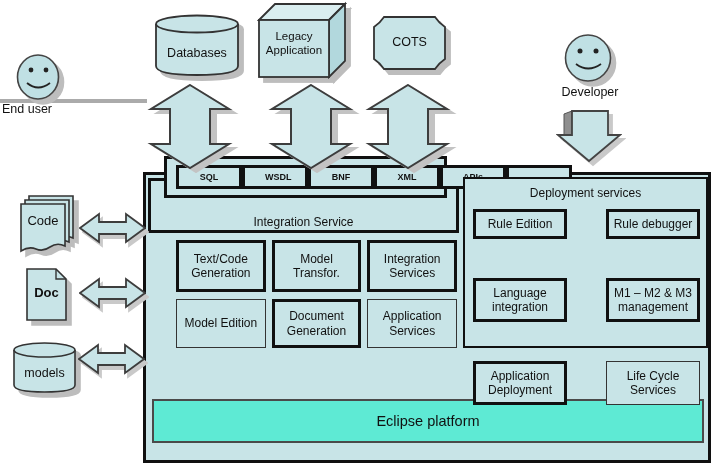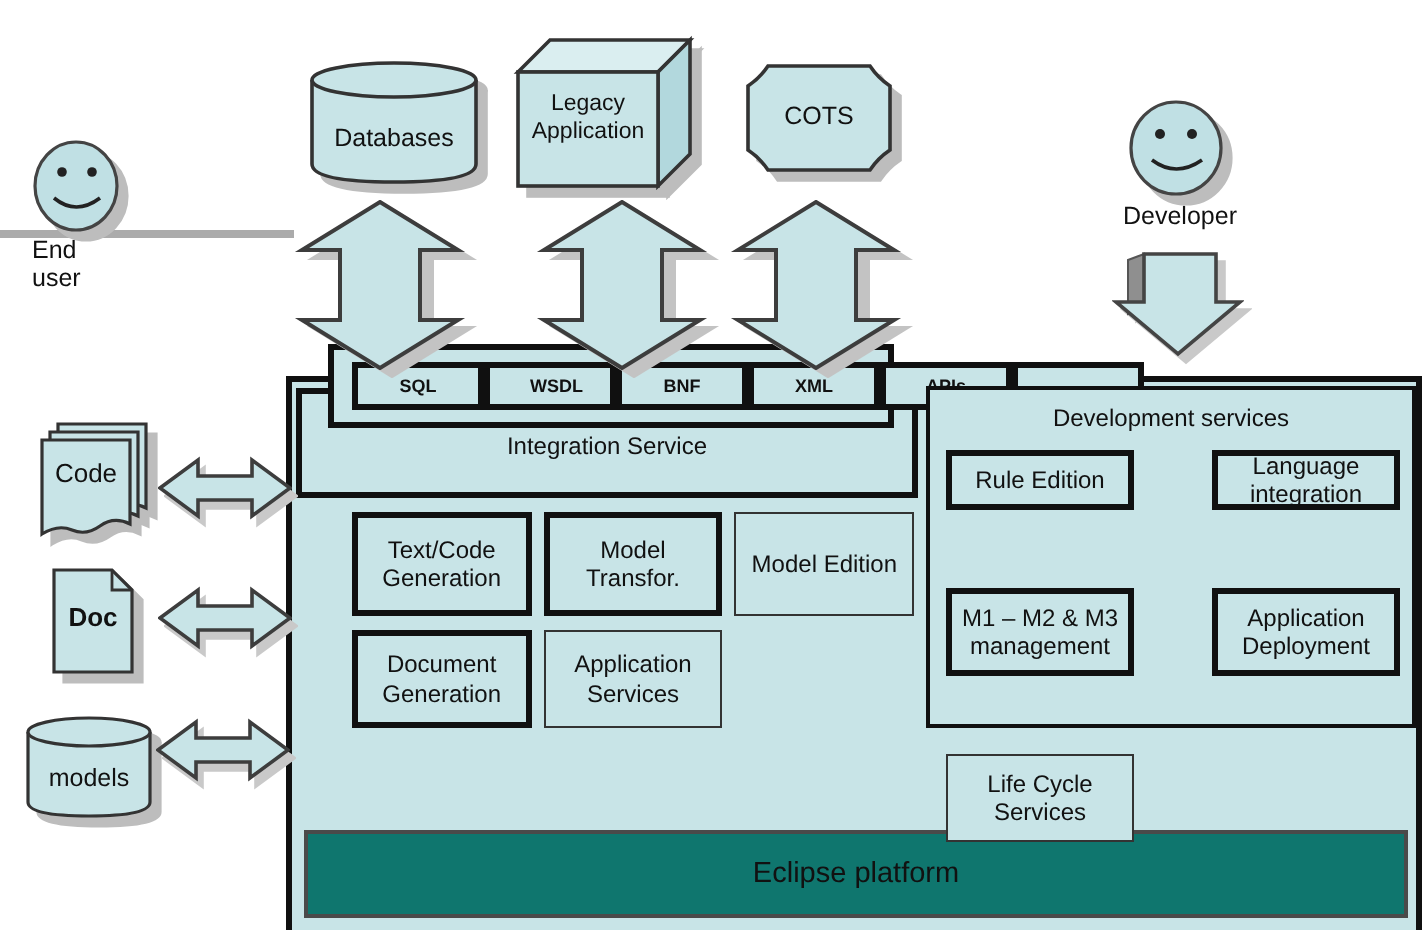--- a/index.html
+++ b/index.html
@@ -1,30 +1,30 @@
 <!DOCTYPE html>
 <html><head>
 <meta charset="utf-8">
 <style>
   html,body{margin:0;padding:0;background:#fff;}
   .stage{
     position:relative;width:713px;height:465px;background:#ffffff;overflow:hidden;
     font-family:"Liberation Sans","DejaVu Sans",sans-serif;color:#111;
   }
-  .abs{position:absolute;box-sizing:border-box;margin-top:16px;}
+  .abs{position:absolute;box-sizing:border-box;}
   .ctr{display:flex;align-items:center;justify-content:center;text-align:center;}
 
   
   .main-box{left:143px;top:172px;width:568px;height:291px;border:3px solid #101010;background:#c8e4e7;}
   .mdw-label{left:143px;top:364px;width:568px;text-align:center;font-weight:bold;font-size:14.5px;}
-  .eclipse-bar{left:152px;top:399px;width:552px;height:44px;background:#0f766e;border:2px solid #4a4a4a;font-size:14.5px;}
+  .eclipse-bar{left:152px;top:399px;width:552px;height:44px;background:#5eead4;border:2px solid #4a4a4a;font-size:14.5px;}
 
   
   .integration-box{left:148px;top:178px;width:311px;height:55px;border:3px solid #101010;background:#c8e4e7;
-    display:flex;align-items:flex-end;justify-content:center;padding-bottom:16px;font-size:12px;}
+    display:flex;align-items:flex-end;justify-content:center;padding-bottom:1px;font-size:12px;}
   .protocol-strip{left:164px;top:156px;width:283px;height:42px;border:3px solid #101010;background:#c8e4e7;
     display:flex;align-items:center;justify-content:space-between;padding:0 9px;}
   .proto{border:3px solid #101010;background:#c8e4e7;font-weight:bold;font-size:9px;padding:4px 20px;min-width:20px;text-align:center;}
 
   
   .core-grid{left:151px;top:240px;width:306px;height:108px;display:grid;
     grid-template-columns:repeat(3,1fr);grid-template-rows:52px 49px;column-gap:6px;row-gap:7px;padding-left:25px;}
   .svc{background:#c8e4e7;font-size:12px;line-height:1.2;padding:2px;}
   .b-thick{border:3px solid #101010;}
   .b-thin{border:1.5px solid #333;}
@@ -37,21 +37,21 @@
 
   
   .shape{filter:drop-shadow(5px 5px 0 #bdbdbd);}
   .shape-label{position:absolute;text-align:center;}
   .databases{left:152px;top:12px;width:90px;height:66px;}
   .legacy{left:256px;top:1px;width:93px;height:79px;}
   .cots{left:370px;top:13px;width:79px;height:60px;}
 
   
   .enduser-face{left:16px;top:53px;width:45px;height:48px;}
-  .enduser-label{left:0;top:102px;width:66px;text-align:left;font-size:12.5px;padding-left:16px;}
+  .enduser-label{left:0;top:102px;width:66px;text-align:left;font-size:12.5px;padding-left:2px;}
   .dev-face{left:563px;top:33px;width:50px;height:50px;}
   .dev-label{left:552px;top:85px;width:76px;text-align:center;font-size:12.5px;}
 
   
   .code{left:15px;top:192px;width:64px;height:68px;}
   .doc{left:24px;top:266px;width:45px;height:57px;}
   .models{left:11px;top:341px;width:67px;height:53px;}
 
   
   .varrow{top:84px;width:86px;height:85px;filter:drop-shadow(6px 4px 0 #c3c3c3);}
@@ -84,29 +84,31 @@
     <div class="proto">WSDL</div>
     <div class="proto">BNF</div>
     <div class="proto">XML</div>
     <div class="proto">APIs</div>
     <div class="proto">...</div>
   </div>
 
   <div class="abs core-grid">
     <div class="svc ctr b-thick">Text/Code Generation</div>
     <div class="svc ctr b-thick">Model Transfor.</div>
+    <div class="svc ctr b-thick">Integration Services</div>
     <div class="svc ctr b-thin">Model Edition</div>
     <div class="svc ctr b-thick">Document Generation</div>
     <div class="svc ctr b-thin">Application Services</div>
   </div>
 
   <div class="abs dev-panel">
-    <div class="dev-title">Development services</div>
+    <div class="dev-title">Deployment services</div>
     <div class="dev-grid">
       <div class="svc ctr b-thick">Rule Edition</div>
+      <div class="svc ctr b-thick">Rule debugger</div>
       <div class="svc ctr b-thick">Language integration</div>
       <div class="svc ctr b-thick">M1 – M2 &amp; M3 management</div>
       <div class="svc ctr b-thick">Application Deployment</div>
       <div class="svc ctr b-thin">Life Cycle Services</div>
     </div>
   </div>
 
   <div class="abs databases shape">
     <svg width="90" height="66" viewBox="0 0 90 66">
       <path d="M4,12 L4,54 Q4,63 45,63 Q86,63 86,54 L86,12" fill="#c8e4e7" stroke="#333" stroke-width="1.8"></path>

